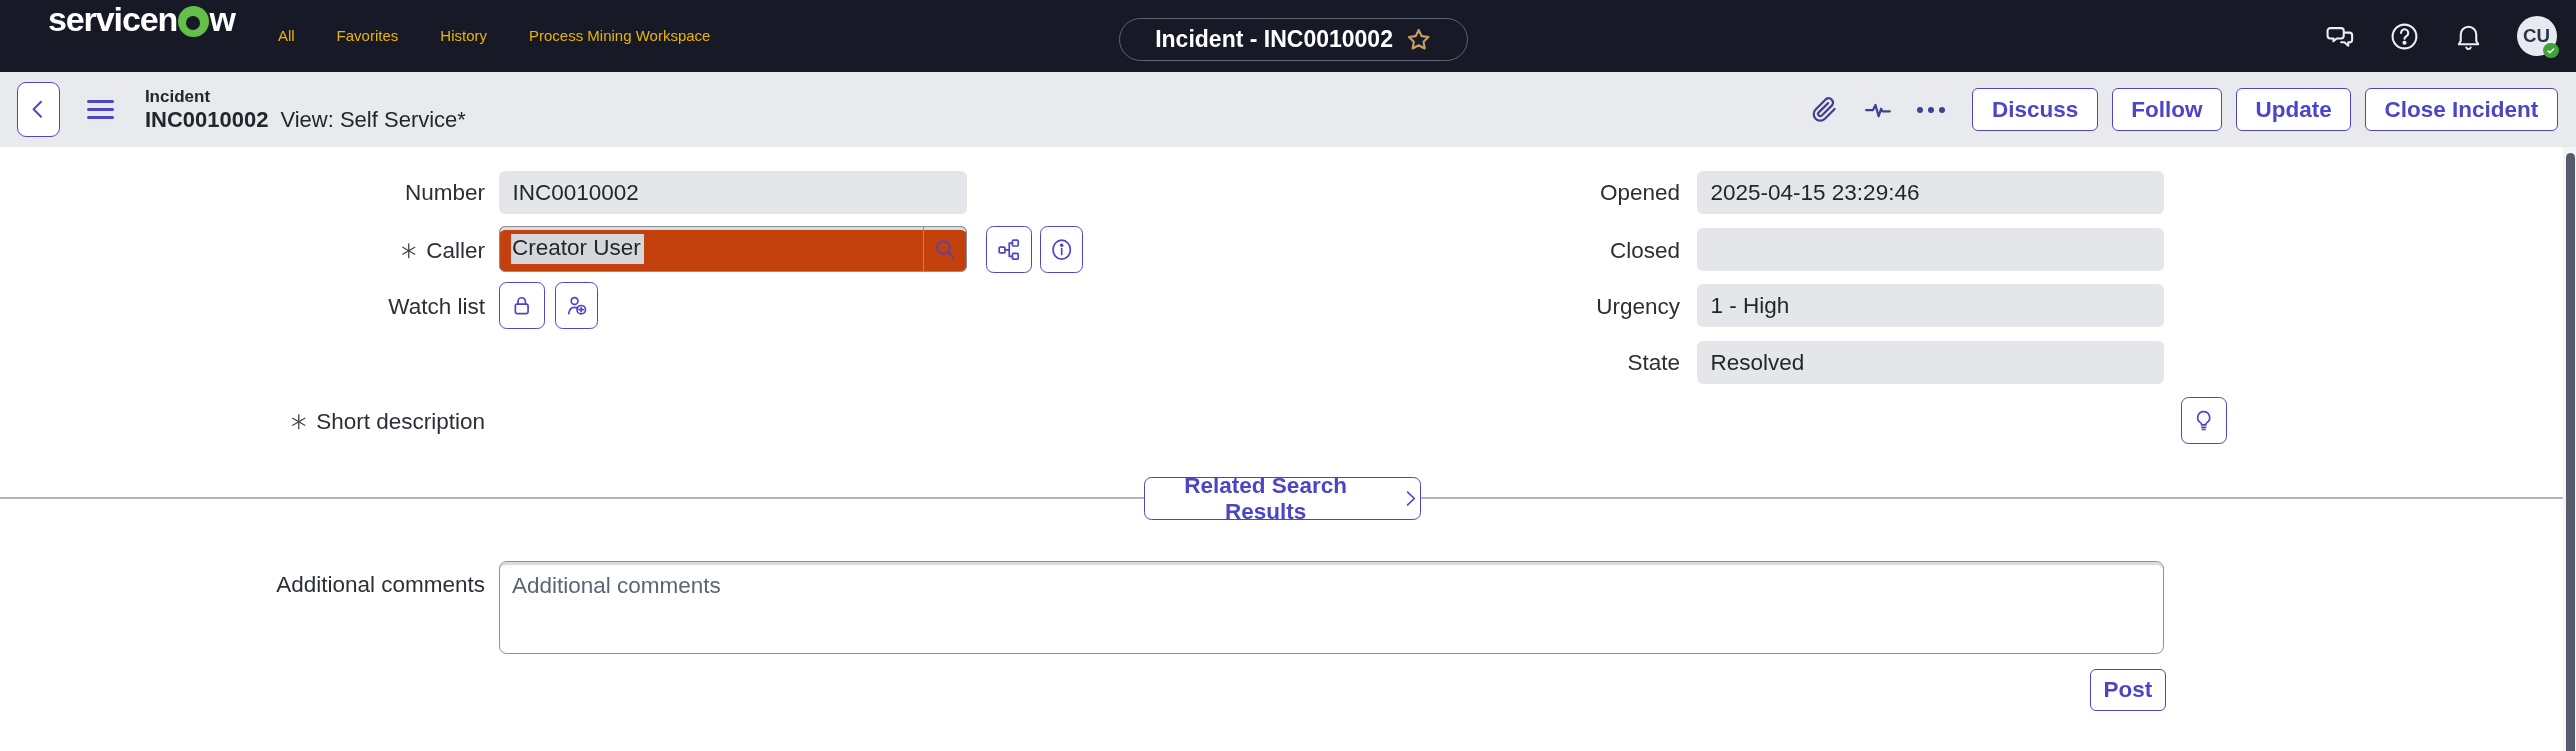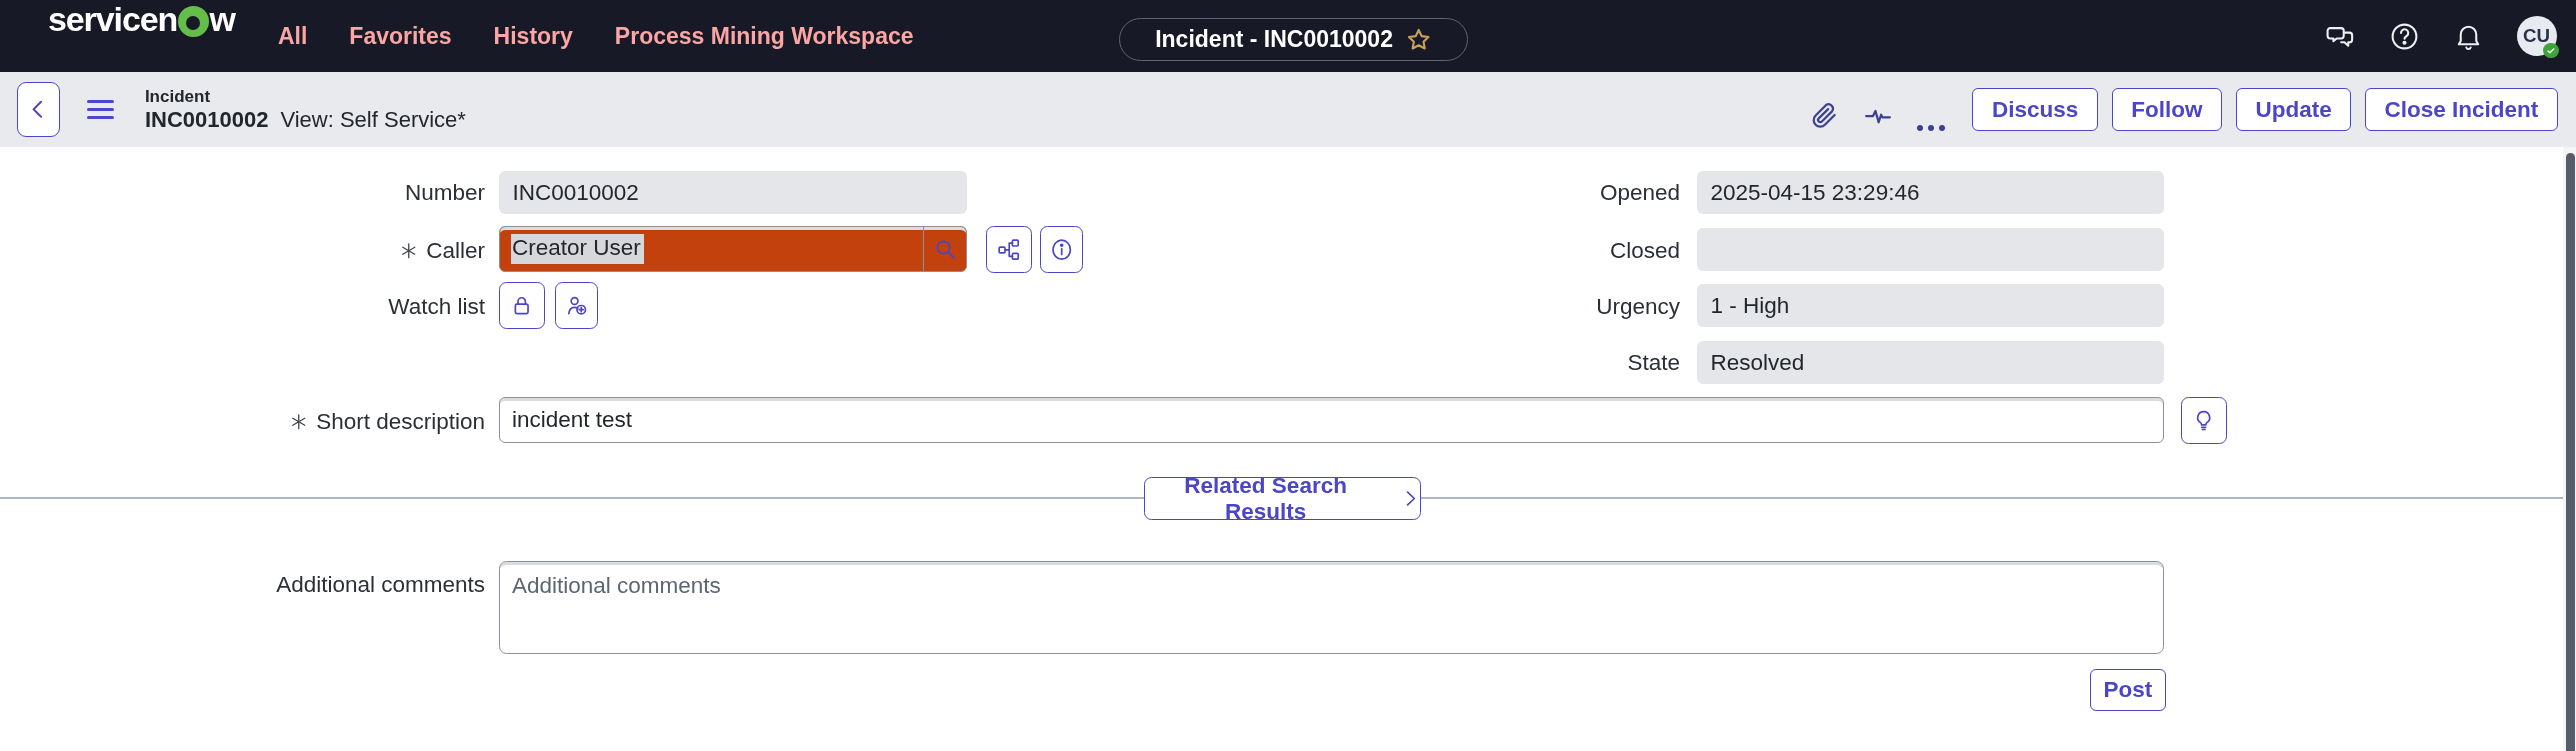--- a/index.html
+++ b/index.html
@@ -6,39 +6,39 @@
   html,body { width:2576px; height:751px; }
   body { font-family:"Liberation Sans", sans-serif; background:#ffffff; overflow:hidden; }
   .stage { position:relative; width:2576px; height:751px; background:#ffffff; }
 
   
   .app-header { position:absolute; left:0; top:0; width:2576px; height:72px; background:#171a26; display:flex; align-items:flex-start; }
   .logo { margin-left:48px; display:flex; align-items:center; color:#ffffff; font-size:34px; font-weight:700; letter-spacing:-1.1px; }
   .logo-o { position:relative; display:inline-block; width:31px; height:31px; background:#63bf4a; border-radius:50%; margin:4.5px 0.7px 0 0.7px; }
   .logo-o::after { content:""; position:absolute; left:8.2px; top:9.7px; width:14.2px; height:14.2px; background:#171a26; border-radius:50%; }
   .top-nav { display:flex; margin-left:43px; gap:42px; }
-  .top-nav .nav-item { color:#fca5a5; font-size:23px; line-height:72px; cursor:pointer; white-space:nowrap;font-weight:bold; }
+  .top-nav .nav-item { color:#eab308; font-size:15px; line-height:72px; cursor:pointer; white-space:nowrap; }
   .record-tab { position:absolute; left:1119px; top:18px; width:349px; height:43px; border:1.5px solid #5f6372; border-radius:22.5px; display:flex; align-items:center; justify-content:center; gap:13.5px; color:#ffffff; font-size:23px; font-weight:700; }
   .header-icons { position:absolute; right:19.5px; top:0; height:72px; display:flex; align-items:center; gap:33px; }
   .hicon { width:31px; height:31px; color:#eef0f4; display:block; }
   .avatar { position:relative; width:40px; height:40px; border-radius:50%; background:#e8eaf1; display:flex; align-items:center; justify-content:center; color:#2b3247; font-size:18.7px; font-weight:700; }
   .avatar-badge { position:absolute; right:-2.2px; bottom:-2.2px; width:15.7px; height:15.7px; border-radius:50%; background:#3ea43a; display:flex; align-items:center; justify-content:center; }
   .avatar-badge svg { width:9.7px; height:9.7px; color:#ffffff; }
 
   
   .record-toolbar { position:absolute; left:0; top:72px; width:2576px; height:75px; background:#e9eaee; display:flex; align-items:center; }
   .back-btn { margin-left:16.5px; width:43px; height:55px; background:#ffffff; border:1.9px solid #4c46c6; border-radius:9px; display:flex; align-items:center; justify-content:center; cursor:pointer; }
   .back-btn svg { width:22.5px; height:22.5px; color:#4c46c6; }
   .menu-btn { margin-left:27px; width:33px; height:33px; display:flex; flex-direction:column; justify-content:center; gap:5.2px; cursor:pointer; }
   .menu-btn i { display:block; height:3px; width:27px; background:#4c46c6; border-radius:1.5px; }
   .title-block { margin-left:25.4px; line-height:1.05; }
   .title-line1 { font-size:17px; font-weight:700; color:#23262c; }
   .title-line2 { margin-top:3px; font-size:22px; color:#23262c; display:flex; gap:12px; align-items:baseline; }
   .title-line2 .rec-num { font-weight:700; }
-  .toolbar-right { margin-left:auto; display:flex; align-items:flex-end; margin-right:4.5px; }
+  .toolbar-right { margin-left:auto; display:flex; align-items:center; margin-right:4.5px; }
   .t-icon { width:30px; height:30px; color:#3d4191; margin-right:24px; cursor:pointer; }
   .dots { display:flex; gap:5.2px; margin-right:27px; cursor:pointer; }
   .dots i { width:6px; height:6px; border-radius:50%; background:#3d4191; }
   .tb-btn { height:43px; margin-right:13.5px; padding:0 18.7px; background:#ffffff; border:1.9px solid #4c46c6; border-radius:6px; color:#4c46c6; font-size:22.5px; font-weight:700; display:flex; align-items:center; cursor:pointer; white-space:nowrap; font-family:"Liberation Sans", sans-serif; }
 
   
   .form-label { position:absolute; left:0; width:485px; text-align:right; font-size:22.5px; color:#2b2f36; display:flex; justify-content:flex-end; align-items:center; gap:7.5px; }
   .mand { width:19.5px; height:19.5px; color:#3f444c; flex:0 0 auto; }
   .ro-field { position:absolute; height:43px; background:#e5e6e9; border-radius:6px; display:flex; align-items:center; padding:0 13.5px; font-size:22.5px; color:#23262b; }
   .edit-box { position:absolute; background:#c2410c; border:1.5px solid #8b9099; border-radius:6px; box-shadow:inset 0 3.7px 0 -0.7px #dbdcdf; }
@@ -244,21 +244,20 @@
     </div>
 
   <div class="form-label" style="top:409px;">
     <svg class="mand" viewBox="0 0 24 24" style="stroke-width:1.6">
         <line x1="12" y1="3.5" x2="12" y2="20.5"></line>
         <line x1="4.6" y1="7.75" x2="19.4" y2="16.25"></line>
         <line x1="4.6" y1="16.25" x2="19.4" y2="7.75"></line>
       </svg>
     <span>Short description</span>
   </div>
-  <input class="text-input" style="left: 499px; top: 397px; width: 1665px; height: 46px;" value="incident test">
   <button class="icon-btn" style="left:2181px; top:397px; width:46px; height:47px;">
     <svg viewBox="0 0 24 24" style="stroke-width:1.6">
         <path d="M12 3.5a5.6 5.6 0 0 1 3.1 10.3c-.7.5-1.1 1.2-1.1 1.9v.3h-4v-.3c0-.7-.4-1.4-1.1-1.9A5.6 5.6 0 0 1 12 3.5z"></path>
         <line x1="10.2" y1="18.3" x2="13.8" y2="18.3"></line>
         <line x1="10.8" y1="20.3" x2="13.2" y2="20.3"></line>
       </svg>
   </button>
 
   <div class="section-divider"></div>
   <button class="related-btn">

